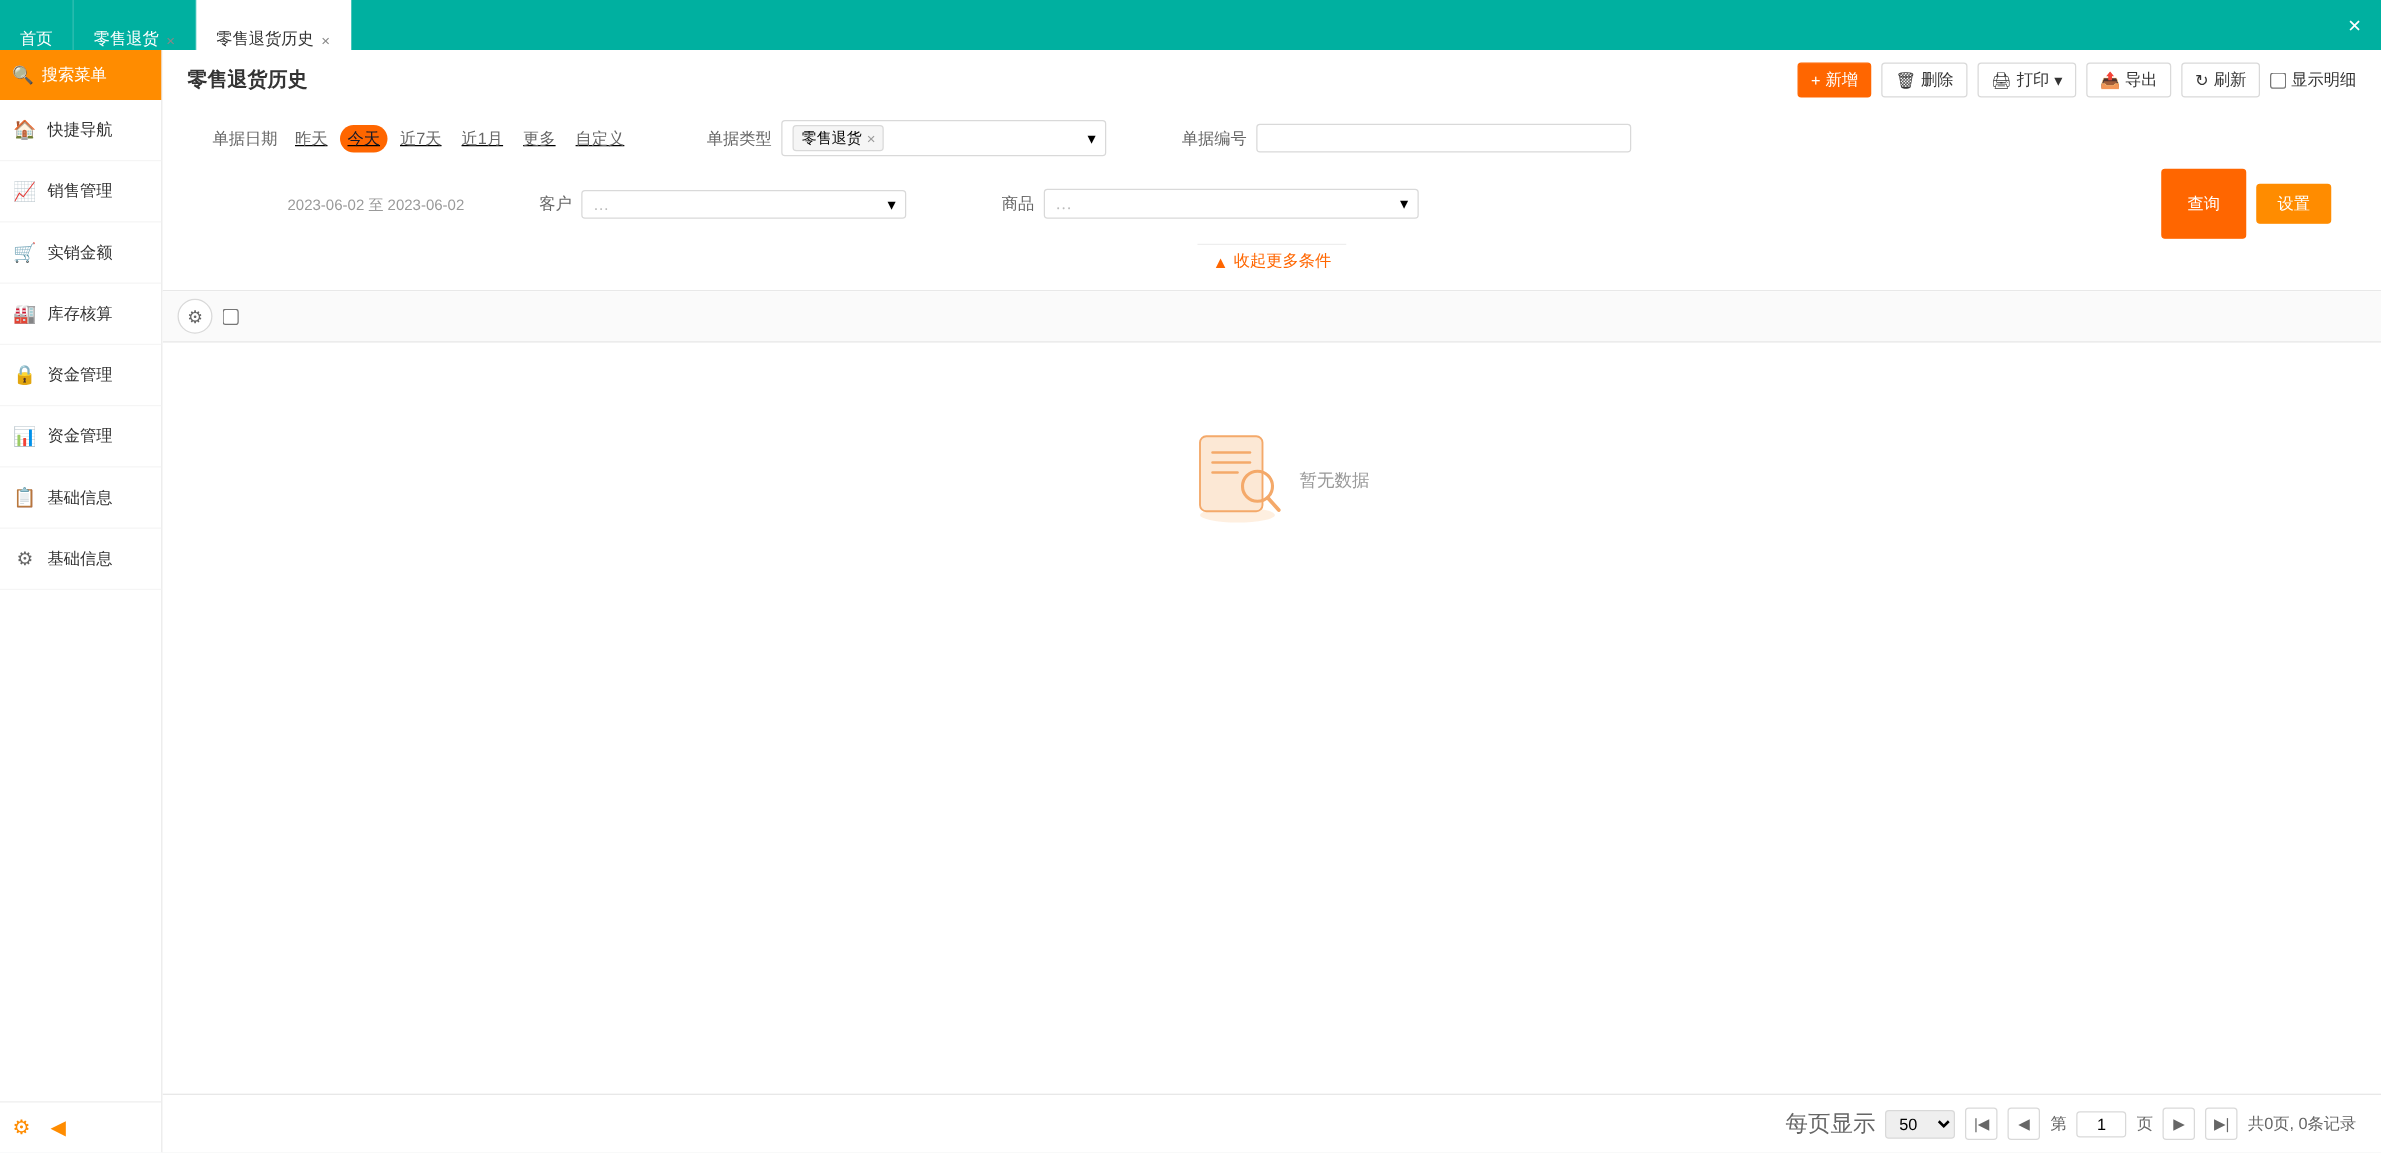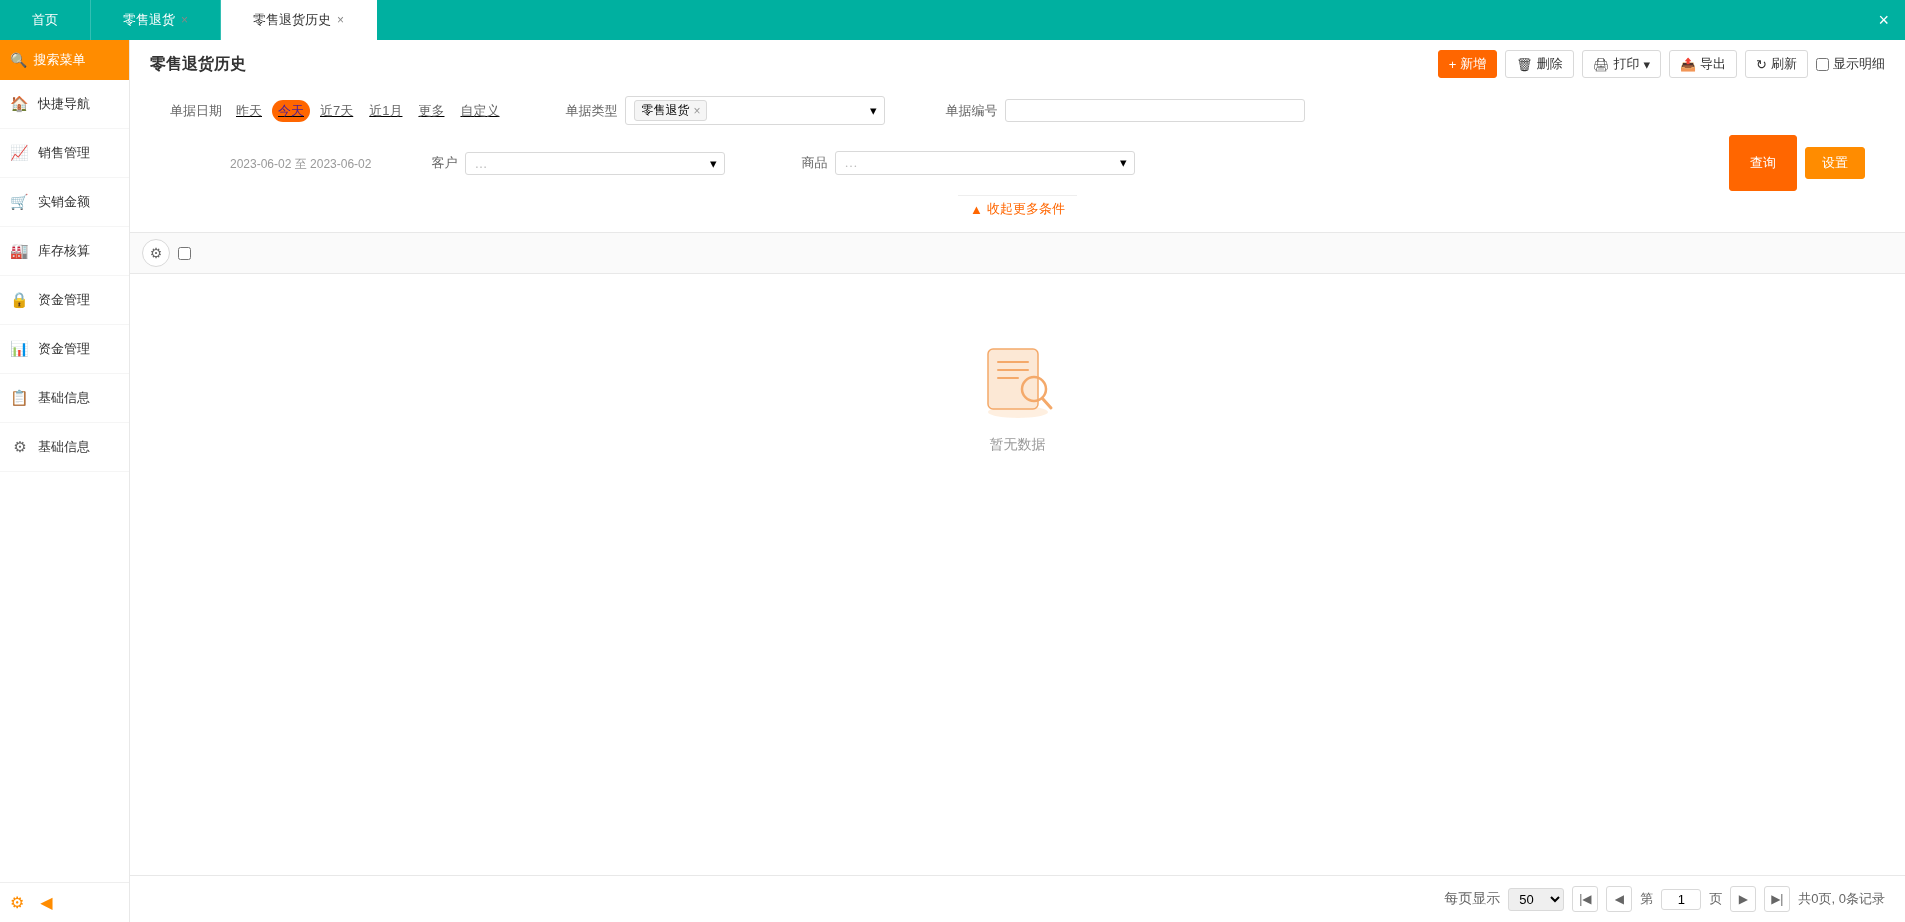--- a/index.html
+++ b/index.html
@@ -9,22 +9,22 @@
     .top-bar {
       display: flex; align-items: center;
       background: #00b0a0;
       height: 40px;
       padding: 0 0;
     }
     .top-bar-tabs {
       display: flex; align-items: center; flex: 1; padding-left: 0;
     }
     .tab-item {
-      display: flex; align-items: center;
-      padding: 0 32px; height: 40px;
+      display: flex; align-items: flex-end;
+      padding: 0 16px; height: 40px;
       color: #fff; font-size: 13px; cursor: pointer;
       border-right: 1px solid rgba(255,255,255,0.2);
     }
     .tab-item.active {
       background: #fff; color: #333;
     }
     .tab-item .tab-close {
       margin-left: 6px; font-size: 12px; color: #888; cursor: pointer;
     }
     .tab-item.active .tab-close { color: #888; }
@@ -121,21 +121,21 @@
       color: #666; font-size: 13px; white-space: nowrap;
     }
     .filter-date-options {
       display: flex; align-items: center; gap: 4px; text-decoration: underline;
     }
     .date-opt {
       padding: 2px 6px; border-radius: 3px; cursor: pointer;
       font-size: 13px; color: #666;
     }
     .date-opt.active {
-      background: #ff6600; color: #4c1d95; border-radius: 12px; text-align: right;
+      background: #ff6600; color: #0f172a; border-radius: 12px; text-align: right;
     }
     .date-range {
       font-size: 12px; color: #999; margin-top: 2px;
     }
     .filter-select {
       display: flex; align-items: center;
       border: 1px solid #d9d9d9; border-radius: 3px;
       padding: 3px 8px; background: #fff; cursor: pointer;
       min-width: 200px; justify-content: space-between;
     }
@@ -179,36 +179,36 @@
     th {
       padding: 10px 12px; text-align: left; font-size: 13px;
       color: #333; font-weight: normal;
       border-bottom: 1px solid #e8e8e8;
       white-space: nowrap;
     }
     th .sort-icons { display: inline-flex; flex-direction: column; font-size: 9px; margin-left: 3px; color: #bbb; }
 
     
     .empty-state {
-      display: flex; flex-direction: column; align-items: center;
+      display: flex; flex-direction: row; align-items: center;
       justify-content: center; flex: 1; padding: 60px 0;
     }
     .empty-icon-img {
       width: 100px; height: 90px;
       position: relative; margin-bottom: 12px;
     }
     .empty-text { color: #999; font-size: 14px; }
 
     
     .pagination-bar {
       display: flex; align-items: center; justify-content: flex-end;
       padding: 10px 20px; background: #fff; border-top: 1px solid #e8e8e8;
       gap: 8px;
     }
-    .page-size-label { color: #666; font-size: 14px; }
+    .page-size-label { color: #666; font-size: 18px; }
     .page-size-select {
       border: 1px solid #d9d9d9; border-radius: 3px;
       padding: 2px 6px; font-size: 13px; cursor: pointer;
     }
     .page-nav-btn {
       width: 26px; height: 26px; border: 1px solid #d9d9d9; border-radius: 3px;
       background: #fff; cursor: pointer; display: flex; align-items: center; justify-content: center;
       font-size: 12px; color: #666;
     }
     .page-num-label { color: #666; font-size: 13px; }

